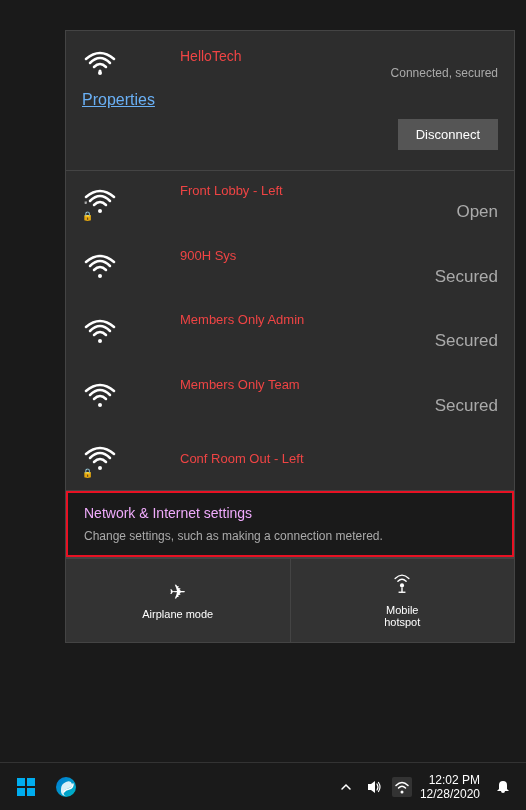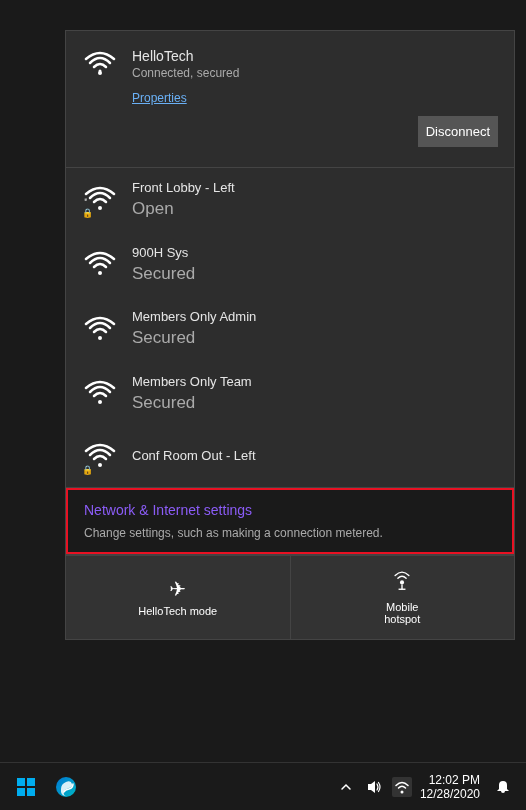--- a/index.html
+++ b/index.html
@@ -46,53 +46,54 @@
     .wifi-icon svg {
       width: 32px;
       height: 32px;
     }
 
     .network-info {
       flex: 1;
     }
 
     .network-name {
-      color: #e5e5e5;
+      color: #ef4444;
       font-size: 14px;
       font-weight: 500;
       line-height: 1.3;
+      margin-left: 48px;
     }
 
     .network-status {
       color: #aaaaaa;
       font-size: 12px;
       line-height: 1.4;
+      text-align: right;
     }
 
     .properties-link {
       color: #6ab0f5;
-      font-size: 12px;
+      font-size: 16px;
       text-decoration: underline;
       cursor: pointer;
       display: inline-block;
       margin-top: 8px;
-      margin-left: 50px;
     }
 
     .disconnect-row {
       display: flex;
       justify-content: flex-end;
       padding: 10px 0 4px 0;
     }
 
     .disconnect-btn {
       background: #555555;
       color: #ffffff;
       border: none;
-      padding: 8px 8px;
+      padding: 8px 18px;
       font-size: 13px;
       cursor: pointer;
       font-family: 'Segoe UI', Arial, sans-serif;
     }
 
     .divider {
       height: 1px;
       background: #444;
     }
 
@@ -117,21 +118,21 @@
 
     
     .settings-bar {
       background: #1a1a1a;
       border: 2px solid #e81123;
       padding: 12px 16px;
       cursor: pointer;
     }
 
     .settings-title {
-      color: #8b5cf6;
+      color: #f0abfc;
       font-size: 14px;
       font-weight: 400;
     }
 
     .settings-desc {
       color: #aaaaaa;
       font-size: 12px;
       margin-top: 8px;
     }
 
@@ -363,21 +364,21 @@
     <div class="settings-desc">Change settings, such as making a connection metered.</div>
   </div>
 
   <div class="divider"></div>
 
   <div class="quick-actions">
 
 
     <div class="quick-action">
       <div class="quick-action-icon">✈</div>
-      <div class="quick-action-label">HelloTech mode</div>
+      <div class="quick-action-label">Airplane mode</div>
     </div>
 
     <div class="quick-action">
       <div class="quick-action-icon">
         <svg width="22" height="22" viewBox="0 0 32 32" fill="white" xmlns="http://www.w3.org/2000/svg">
           <circle cx="16" cy="18" r="3" fill="white"></circle>
           <path d="M10 12 Q16 6 22 12" stroke="white" stroke-width="2" stroke-linecap="round" fill="none"></path>
           <path d="M6 8 Q16 -2 26 8" stroke="white" stroke-width="2" stroke-linecap="round" fill="none"></path>
           <line x1="16" y1="21" x2="16" y2="28" stroke="white" stroke-width="2"></line>
           <line x1="11" y1="28" x2="21" y2="28" stroke="white" stroke-width="2"></line>

